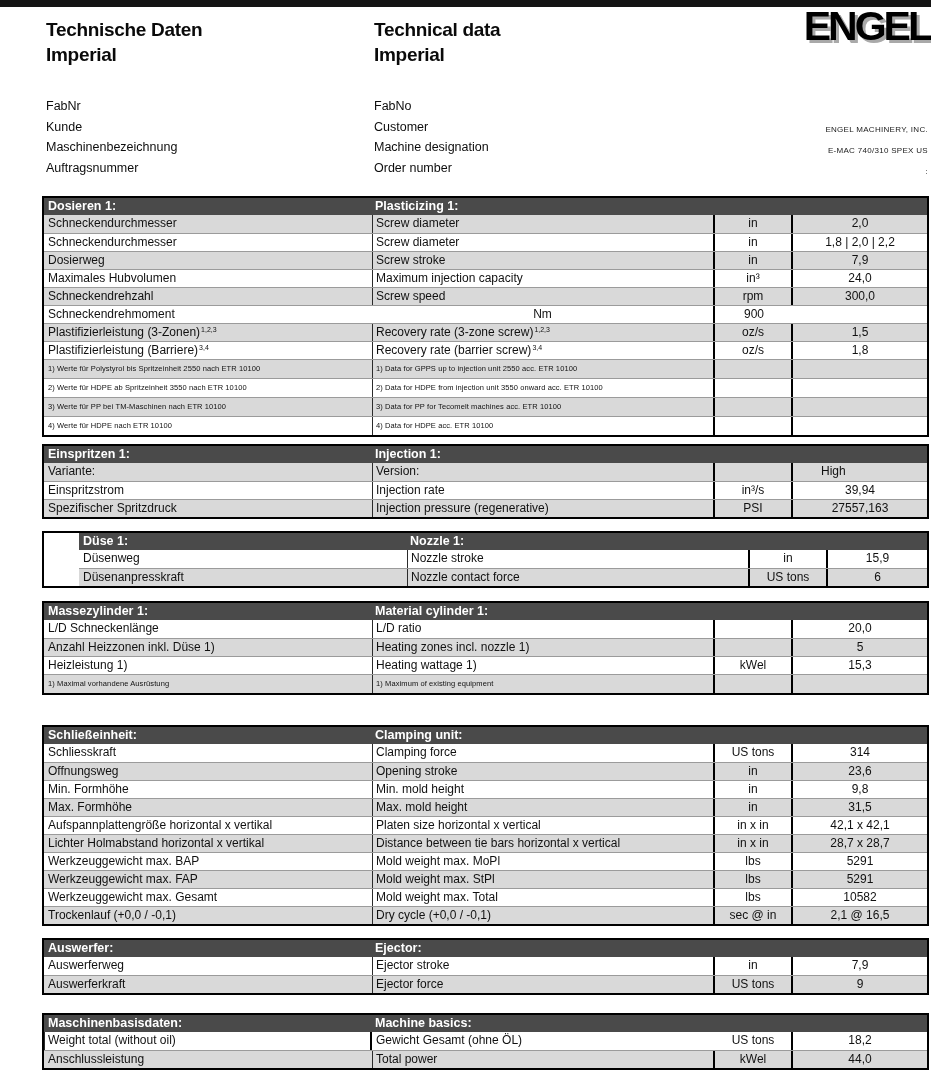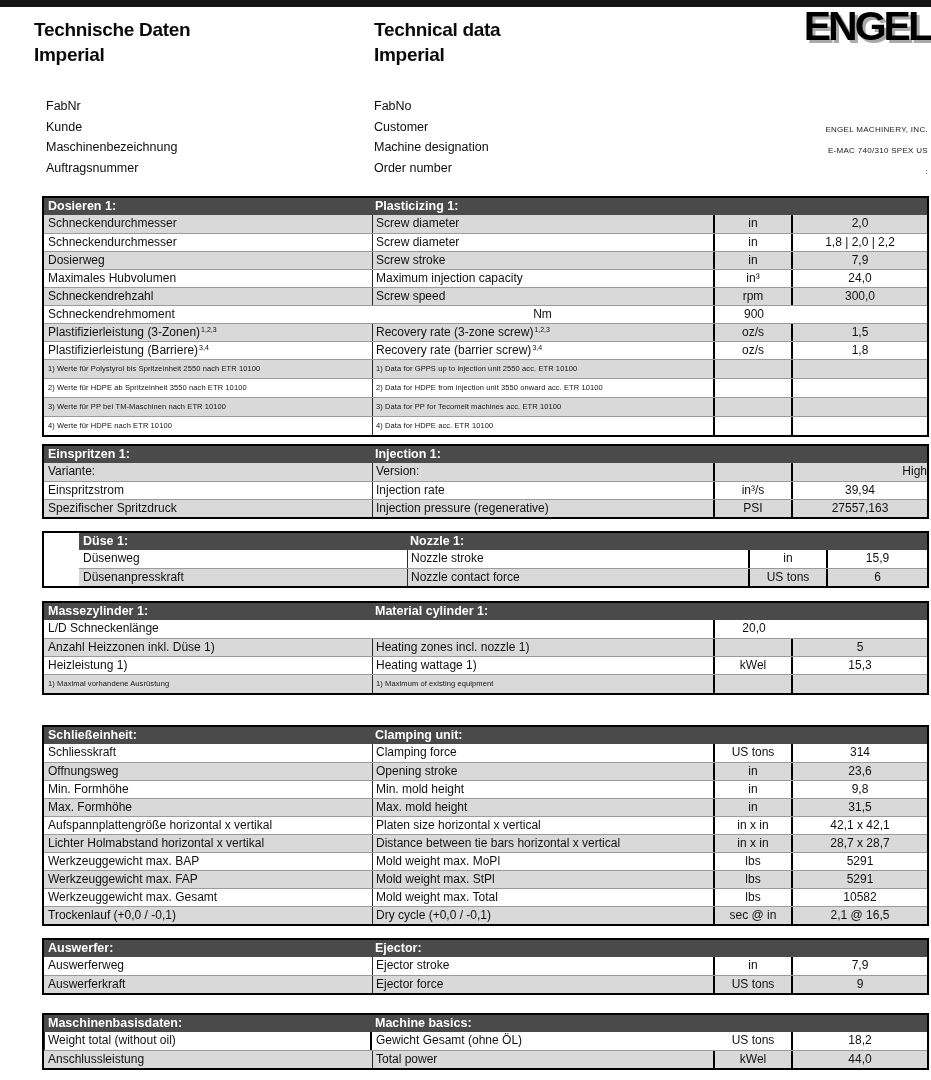--- a/index.html
+++ b/index.html
@@ -6,21 +6,21 @@
     --header-bar:#4a4a4a;
     --row-shaded:#d9d9d9;
     --border:#000000;
   }
   html,body{margin:0;padding:0;background:#ffffff;}
   body{font-family:"Liberation Sans", sans-serif; color:#111;}
   .page{position:relative;width:931px;height:1080px;background:#ffffff;overflow:hidden;}
   .topbar{position:absolute;top:0;left:0;width:931px;height:7px;background:#141414;}
 
   .title{position:absolute;top:17px;font-size:19px;font-weight:bold;line-height:25px;letter-spacing:-0.3px;color:#0a0a0a;}
-  .title.de{left:34px;}
+  .title.de{left:46px;}
   .title.en{left:374px;}
 
   .logo{position:absolute;top:7px;right:1px;font-size:41px;font-weight:bold;letter-spacing:-3px;color:#000;text-shadow:3px 3px 0 #a9a9a9;line-height:38px;}
 
   .meta{position:absolute;top:96px;left:46px;width:620px;}
   .meta .mrow{display:grid;grid-template-columns:328px auto;height:20.6px;line-height:20.6px;font-size:12.5px;color:#0d0d0d;}
 
   .company{position:absolute;top:119px;right:3px;text-align:right;font-size:8px;line-height:21px;letter-spacing:0.3px;color:#1a1a1a;}
 
   #sections{position:absolute;top:196px;left:42px;width:905px;}
@@ -38,21 +38,21 @@
   .sec-header .hc.en{padding-left:3px;}
 
   .row{display:grid;grid-template-columns:328px 343px 78px 1fr;box-sizing:border-box;height:18px;line-height:17px;font-size:12px;border-top:1px solid #9b9b9b;}
   .sec-header + .row{border-top:none;height:18px;}
   .row.shaded{background:var(--row-shaded);}
   .row .c{box-sizing:border-box;overflow:hidden;white-space:nowrap;}
   .row .c.de{padding-left:4px;}
   .row .c.en{padding-left:3px;border-left:1px solid #2b2b2b;border-right:2px solid var(--border);}
   .row .c.unit{text-align:center;border-right:2px solid var(--border);}
   .row .c.val{text-align:center;}
-  .row .c.val.left{text-align:right;padding-left:4px;margin-left:24px;}
+  .row .c.val.left{text-align:left;padding-left:4px;margin-left:24px;}
   .row sup{font-size:7px;line-height:0;vertical-align:4px;margin-left:1px;}
   .row.fn{height:19px;line-height:18px;}
   .row.fn .c.de,.row.fn .c.en{font-size:7.5px;letter-spacing:0.1px;}
 </style>
 </head>
 <body>
 
 <div class="page">
   <div class="topbar"></div>
 
@@ -220,20 +220,21 @@
       </section>
       <section class="tbl">
     <div class="sec-header">
       <span class="hc de">Massezylinder 1:</span>
       <span class="hc en">Material cylinder 1:</span>
       <span class="hc unit"></span>
       <span class="hc val"></span>
     </div>
   <div class="row">
     <span class="c de"><span>L/D Schneckenlänge</span></span>
+    <span class="c en"><span>L/D ratio</span></span>
     <span class="c unit"></span>
     <span class="c val">20,0</span>
   </div>
         <div class="row shaded">
     <span class="c de"><span>Anzahl Heizzonen inkl. Düse 1)</span></span>
     <span class="c en"><span>Heating zones incl. nozzle 1)</span></span>
     <span class="c unit"></span>
     <span class="c val">5</span>
   </div>
         <div class="row">

